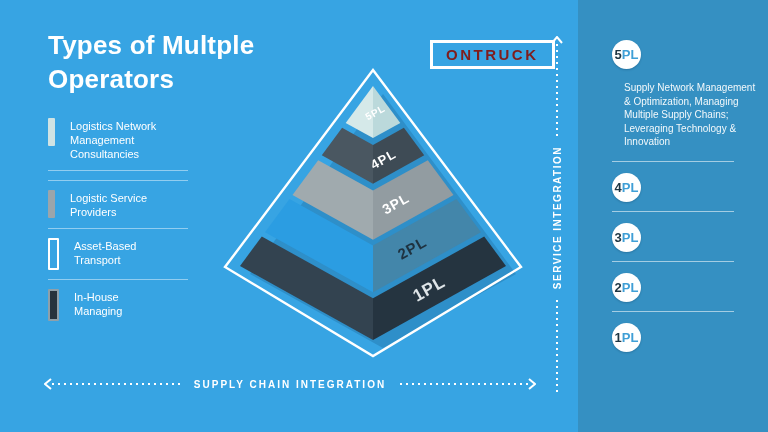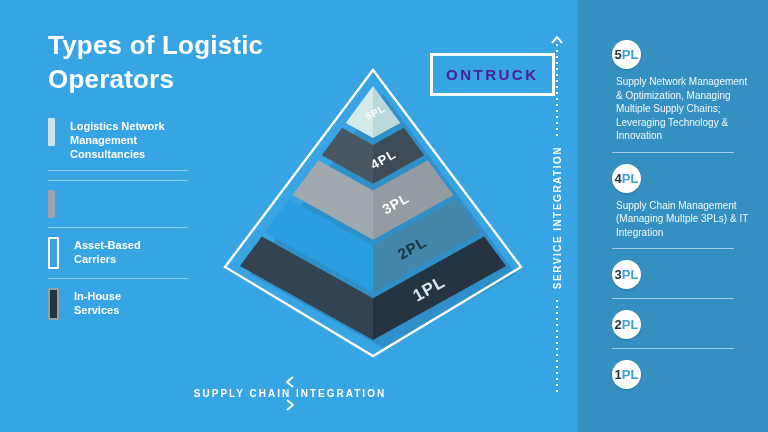--- a/index.html
+++ b/index.html
@@ -11,33 +11,33 @@
   }
   
   .title{
     position:absolute;left:48px;top:28px;width:230px;
     color:#fff;font-size:26px;line-height:34px;font-weight:bold;letter-spacing:.2px;
   }
   .legend{position:absolute;left:48px;top:118px;width:150px;}
   .legend-item{display:flex;align-items:flex-start;}
   .legend-bar{width:7px;min-height:28px;margin-right:15px;flex:0 0 auto;border-radius:1px;}
   .legend-label{
-    color:#fff;font-size:11px;line-height:14px;font-weight:bold;white-space:pre-line;padding-top:1px;
+    color:#fff;font-size:11px;line-height:14px;font-weight:normal;white-space:pre-line;padding-top:1px;
   }
   .legend-divider{border:none;border-top:1px solid rgba(255,255,255,.45);margin:9px 0;width:140px;}
   
   .brand{
     position:absolute;left:430px;top:40px;
-    border:3px solid #fff;padding:10px 13px;
-    color:#4c1d95;font-size:15px;font-weight:bold;letter-spacing:2.5px;margin-top:13px;
+    border:3px solid #fff;padding:3px 13px;
+    color:#7f1d1d;font-size:15px;font-weight:bold;letter-spacing:2.5px;
   }
   
   .h-axis{
     position:absolute;left:44px;top:376px;width:492px;height:16px;
-    display:flex;align-items:center;color:#fff;flex-direction:column;
+    display:flex;align-items:center;color:#fff;
   }
   .h-dots{flex:1;height:2px;background:repeating-linear-gradient(to right,#fff 0 2px,transparent 2px 6px);}
   .h-axis .axis-text{font-size:10px;font-weight:bold;letter-spacing:2px;padding:0 14px;white-space:nowrap;}
   .v-axis{
     position:absolute;left:550px;top:36px;height:356px;width:14px;
     display:flex;flex-direction:column;align-items:center;color:#fff;
   }
   .v-dots{flex:1;width:2px;background:repeating-linear-gradient(to bottom,#fff 0 2px,transparent 2px 6px);}
   .v-axis .axis-text{
     font-size:10px;font-weight:bold;letter-spacing:1.5px;white-space:nowrap;
@@ -54,53 +54,55 @@
     padding:40px 18px 0 34px;box-sizing:border-box;
   }
   .side-circle{
     width:29px;height:29px;border-radius:50%;background:#fff;
     display:flex;align-items:center;justify-content:center;
     font-size:13px;font-weight:bold;margin-bottom:6px;
     box-shadow:0 1px 2px rgba(0,40,70,.25);
   }
   .side-circle .num{color:var(--circle-num,#1e3542);}
   .side-circle .pl{color:var(--circle-pl,#3f9fd6);}
-  .side-desc{color:#f2f8fb;font-size:10px;line-height:13.5px;width:138px;margin:4px;}
+  .side-desc{color:#f2f8fb;font-size:10px;line-height:13.5px;width:138px;margin:12px;}
   .side-divider{border:none;border-top:1px solid rgba(255,255,255,.55);margin:9px 0 11px;width:122px;margin-left:0;}
 </style>
 </head>
 <body>
 
 <div class="canvas">
 
-  <div class="title">Types of Logistic Operators</div>
+  <div class="title">Types of Multple Operators</div>
 
   <div class="legend">
     <div class="legend-item">
       <span class="legend-bar" style="background: rgb(207, 227, 228);"></span>
       <span class="legend-label">Logistics Network
 Management
 Consultancies</span>
     </div>
     <hr class="legend-divider">
     <hr class="legend-divider">
     <div class="legend-item">
       <span class="legend-bar" style="background: rgb(155, 165, 171);"></span>
+      <span class="legend-label">Logistic Service
+Providers</span>
     </div>
     <hr class="legend-divider">
     <div class="legend-item">
       <span class="legend-bar" style="background: transparent; border: 2px solid rgb(255, 255, 255);"></span>
       <span class="legend-label">Asset-Based
-Carriers</span>
+Transport</span>
     </div>
     <hr class="legend-divider">
     <div class="legend-item">
       <span class="legend-bar" style="background: rgb(39, 51, 61); border: 2px solid rgb(143, 160, 170);"></span>
       <span class="legend-label">In-House
-Services</span>
+Managing</span>
     </div>
   </div>
 
   <div class="brand">ONTRUCK</div>
 
   <svg class="pyramid-svg" id="pyramid-svg" width="768" height="432" viewBox="0 0 768 432">
       <polygon points="383.0,94.0 516.0,274.0 383.0,348.0 250.0,274.0" fill="rgba(10,60,100,0.20)"></polygon>
       <polygon points="373.0,70.0 521.0,267.0 373.0,356.0 225.0,267.0" fill="none" stroke="#fff" stroke-width="2.4" stroke-linejoin="miter"></polygon>
       <polygon points="373.0,86.0 373.0,86.0 373.0,138.1 345.7,122.9" fill="#d5e9e9"></polygon>
       <polygon points="373.0,86.0 373.0,86.0 400.3,122.9 373.0,138.1" fill="#bbd9db"></polygon>
@@ -147,21 +149,20 @@
           <span class="pl">PL</span>
       </div>
       <p class="side-desc">Supply Network Management &amp; Optimization, Managing Multiple Supply Chains; Leveraging Technology &amp; Innovation</p>
     </div>
     <hr class="side-divider">
     <div class="side-item">
       <div class="side-circle">
         <span class="num">4</span>
           <span class="pl">PL</span>
       </div>
-      <p class="side-desc">Supply Chain Management (Managing Multple 3PLs) &amp; IT Integration</p>
     </div>
     <hr class="side-divider">
     <div class="side-item">
       <div class="side-circle">
         <span class="num">3</span>
           <span class="pl">PL</span>
       </div>
     </div>
     <hr class="side-divider">
     <div class="side-item">

